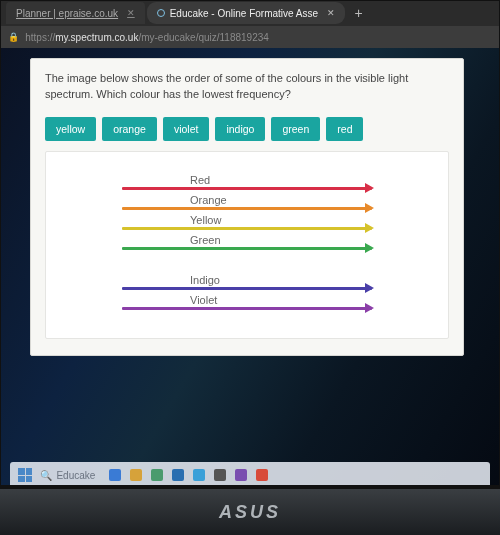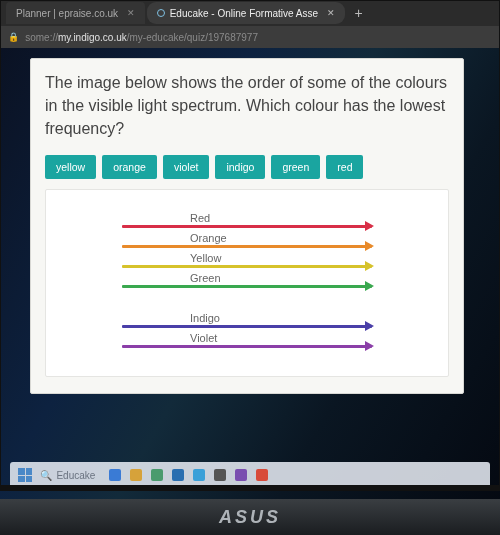--- a/index.html
+++ b/index.html
@@ -4,52 +4,52 @@
 <style>
   * { box-sizing: border-box; margin: 0; padding: 0; }
   html, body { width: 500px; height: 535px; overflow: hidden; font-family: Arial, sans-serif; }
   body { background: linear-gradient(120deg,#0a1020 0%,#0d2240 35%,#122a3a 50%,#0a1622 70%,#040810 100%); position: relative; }
 
   .laptop-bezel { position:absolute; left:-5px; right:-5px; top:-5px; height:496px; border:6px solid #111; border-radius:6px; background:transparent; pointer-events:none; }
   .screen { position:absolute; left:0; top:0; right:0; height:488px; background:transparent; }
 
   .titlebar { height:26px; background:#2b2b2b; display:flex; align-items:center; padding:0 6px; font-size:10px; color:#ccc; }
   .tab { display:flex; align-items:center; gap:5px; padding:0 10px; height:22px; border-radius:4px 4px 0 0; margin-right:2px; }
-  .tab.inactive { background:#343434; color:#aaa; }
+  .tab.inactive { background:#343434; color:#aaa;text-decoration:underline; }
   .tab.active { background:#3b3b3b; color:#eee;border-radius:9px; }
   .tab .x { font-size:9px; opacity:.7; margin-left:4px; }
   .newtab { font-size:14px; padding:0 8px; color:#bbb; }
 
   .urlbar { height:22px; background:#3c3c3c; display:flex; align-items:center; padding:0 8px; font-size:10px; color:#bbb; gap:6px; }
   .urlbar .lock { font-size:9px; }
   .url-dim { color:#8a8a8a; }
   .url-host { color:#e0e0e0; }
 
   .page { position:relative; height:440px; background:transparent; }
   .card { position:absolute; left:30px; top:10px; width:434px; background:#f7f7f4; border:1px solid #d8d8d4; border-radius:2px; padding:12px 14px 16px; }
-  .question { font-size:16px; color:#444; line-height:1.45; margin-bottom:14px; }
+  .question { font-size:11px; color:#444; line-height:1.45; margin-bottom:14px; }
   .answers { display:flex; gap:6px; flex-wrap:wrap; margin-bottom:8px; }
   .ans-btn { background:#1aa5a0; color:#fff; font-size:10.5px; border:none; border-radius:2px; padding:6px 11px; cursor:pointer; }
 
   .figure { background:#fff; border:1px solid #e5e5e2; border-radius:2px; margin-top:10px; padding:22px 18px 24px; }
   .spectrum { width:250px; margin:0 auto; }
   .row { margin-bottom:4px; }
   .row .label { font-size:11px; color:#666; padding-left:68px; margin-bottom:1px; }
   .arrow { position:relative; height:3px; border-radius:1px; }
   .arrow::after { content:""; position:absolute; right:-2px; top:50%; transform:translateY(-50%); width:0; height:0; border-left:9px solid currentColor; border-top:5px solid transparent; border-bottom:5px solid transparent; }
   .gap { height:20px; }
 
   .taskbar { position:absolute; left:10px; right:10px; top:462px; height:26px; background:rgba(235,240,248,0.85); border-radius:3px; display:flex; align-items:center; gap:8px; padding:0 8px; font-size:10px; color:#55606e; }
   .taskbar .start { width:14px; height:14px; display:grid; grid-template-columns:1fr 1fr; grid-template-rows:1fr 1fr; gap:1px; }
   .taskbar .start span { background:#4a88c7; }
   .taskbar .search { display:flex; align-items:center; gap:4px; color:#6a7380; font-size:10px; }
   .taskbar .icons { display:flex; gap:9px; margin-left:6px; }
   .ticon { width:12px; height:12px; border-radius:2px; }
 
-  .asus { position:absolute; left:0; right:0; bottom:0; height:36px; display:flex; align-items:center; justify-content:center; color:#aeb3b8; font-family:Arial,sans-serif; font-weight:bold; font-size:18px; letter-spacing:3px; font-style:italic; background:linear-gradient(#3a3e42,#1a1d20); }
+  .asus { position:absolute; left:0; right:0; bottom:0; height:46px; display:flex; align-items:center; justify-content:center; color:#aeb3b8; font-family:Arial,sans-serif; font-weight:bold; font-size:18px; letter-spacing:3px; font-style:italic; background:linear-gradient(#3a3e42,#1a1d20); }
 </style>
 </head>
 <body>
 
 <div class="screen">
 
   <div class="titlebar">
     <div class="tab inactive">
       <span>Planner | epraise.co.uk</span>
       <span class="x">✕</span>
@@ -58,21 +58,21 @@
       <span style="width:8px;height:8px;border:1px solid #7fbfe0;border-radius:50%;display:inline-block;"></span>
       <span>Educake - Online Formative Asse</span>
       <span class="x">✕</span>
     </div>
     <div class="newtab">+</div>
   </div>
 
   <div class="urlbar">
     <span class="lock">🔒</span>
     <span>
-      <span class="url-dim">some://</span><span class="url-host">my.indigo.co.uk</span><span class="url-dim">/my-educake/quiz/197687977</span>
+      <span class="url-dim">https://</span><span class="url-host">my.spectrum.co.uk</span><span class="url-dim">/my-educake/quiz/118819234</span>
     </span>
   </div>
 
   <div class="page">
     <div class="card">
       <div class="question">The image below shows the order of some of the colours in the visible light spectrum. Which colour has the lowest frequency?</div>
 
       <div class="answers">
         <button class="ans-btn">yellow</button>
         <button class="ans-btn">orange</button>

